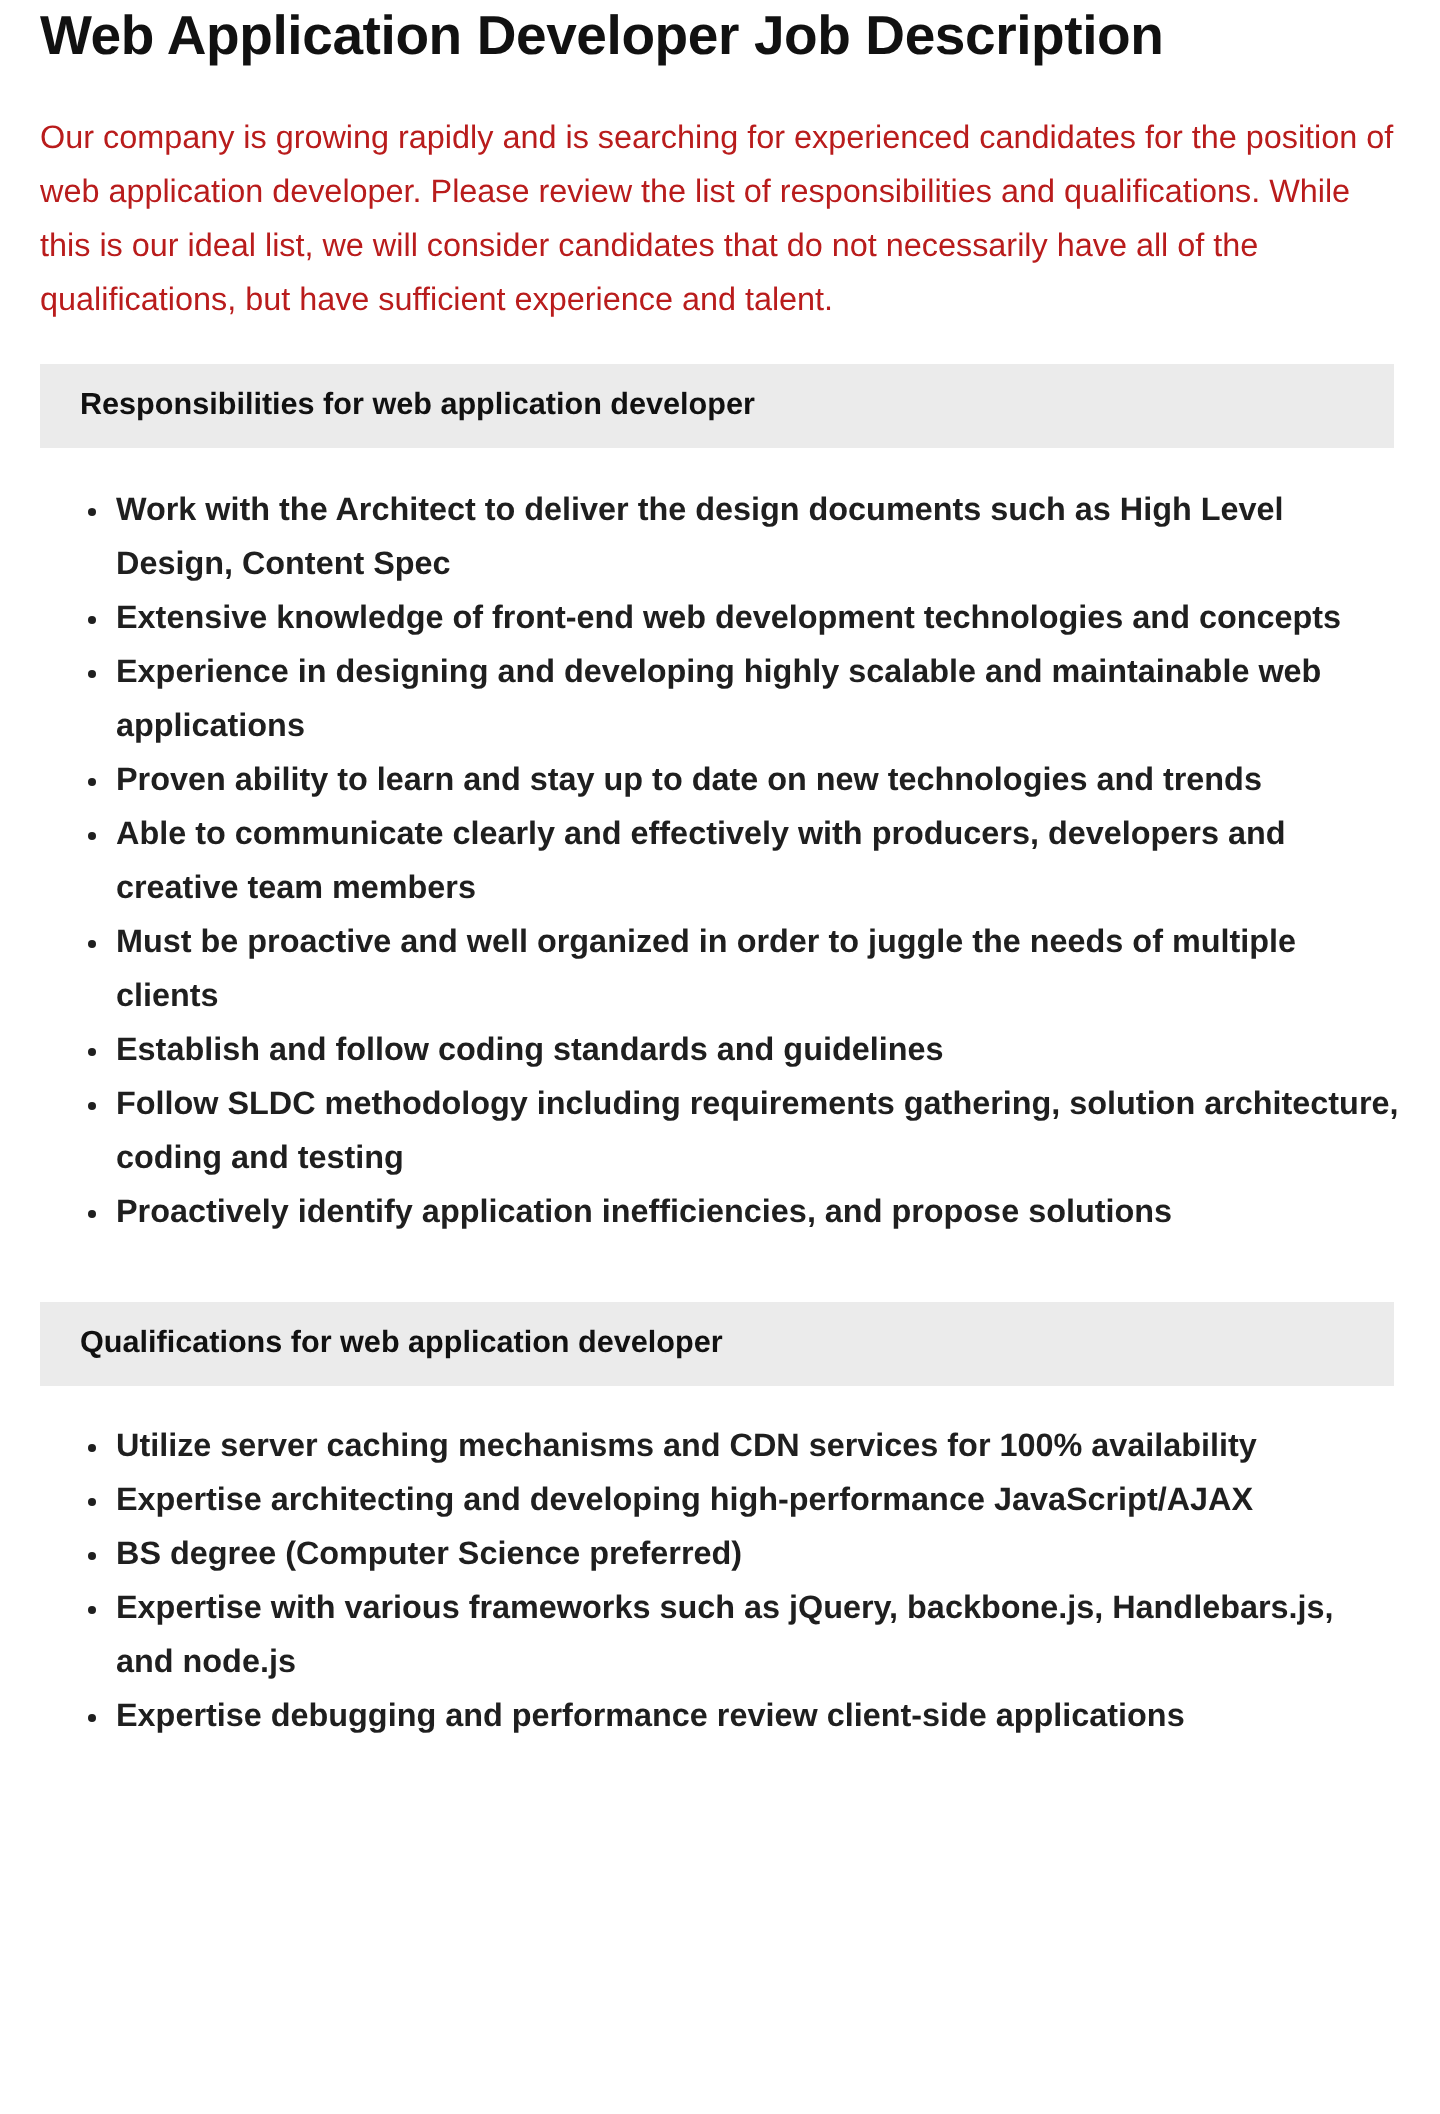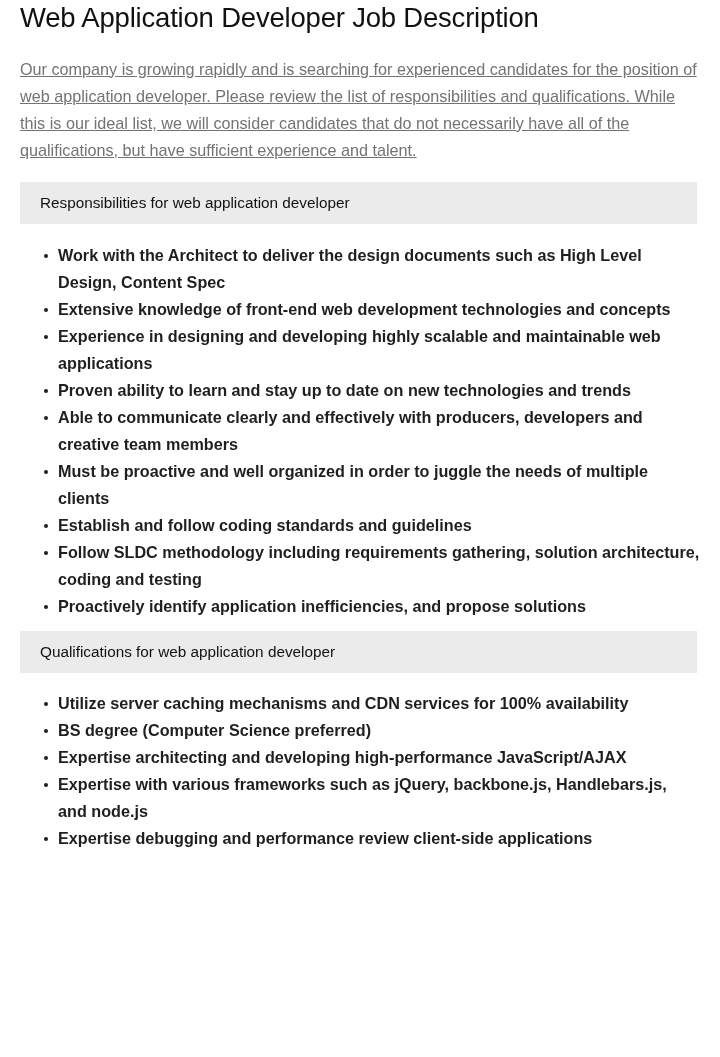--- a/index.html
+++ b/index.html
@@ -18,55 +18,54 @@
   }
   .page {
     width: 720px;
     height: 1057px;
     position: relative;
     box-sizing: border-box;
     padding: 0 20px;
   }
   .doc-title {
     font-size: 27.5px;
-    font-weight: normal;
+    font-weight: bold;
     line-height: 1.12;
     letter-spacing: -0.2px;
     margin: 0;
     padding-top: 3px;
     color: #111111;
     white-space: nowrap;
   }
   .intro {
     font-size: 16.2px;
     line-height: 27px;
     margin: 0;
     padding-top: 22px;
-    color: #737373;
+    color: #b91c1c;
     max-width: 677px;
-    text-decoration: underline;
   }
   .section {
     margin-top: 0;
   }
   .section-header {
     background: #ebebeb;
     height: 42px;
     line-height: 42px;
     font-size: 15.3px;
-    font-weight: normal;
+    font-weight: bold;
     color: #111111;
     padding-left: 20px;
     box-sizing: border-box;
     width: 677px;
     overflow: hidden;
     white-space: nowrap;
   }
   .section-1 .section-header { margin-top: 18px; }
-  .section-2 .section-header { margin-top: 11px; }
+  .section-2 .section-header { margin-top: 31px; }
   ul.bullets {
     list-style: none;
     margin: 0;
     padding: 0;
     font-size: 16.2px;
     line-height: 27px;
     color: #1f1f1f;
   }
   .section-1 ul.bullets { padding-top: 18px; }
   .section-2 ul.bullets { padding-top: 17px; }
@@ -109,20 +108,20 @@
       <li>Establish and follow coding standards and guidelines</li>
       <li>Follow SLDC methodology including requirements gathering, solution architecture, coding and testing</li>
       <li>Proactively identify application inefficiencies, and propose solutions</li>
     </ul>
   </div>
 
   <div class="section section-2">
     <div class="section-header">Qualifications for web application developer</div>
     <ul class="bullets">
       <li>Utilize server caching mechanisms and CDN services for 100% availability</li>
+      <li>Expertise architecting and developing high-performance JavaScript/AJAX</li>
       <li>BS degree (Computer Science preferred)</li>
-      <li>Expertise architecting and developing high-performance JavaScript/AJAX</li>
       <li>Expertise with various frameworks such as jQuery, backbone.js, Handlebars.js, and node.js</li>
       <li>Expertise debugging and performance review client-side applications</li>
     </ul>
   </div>
 
 </div>
 
 </body></html>

